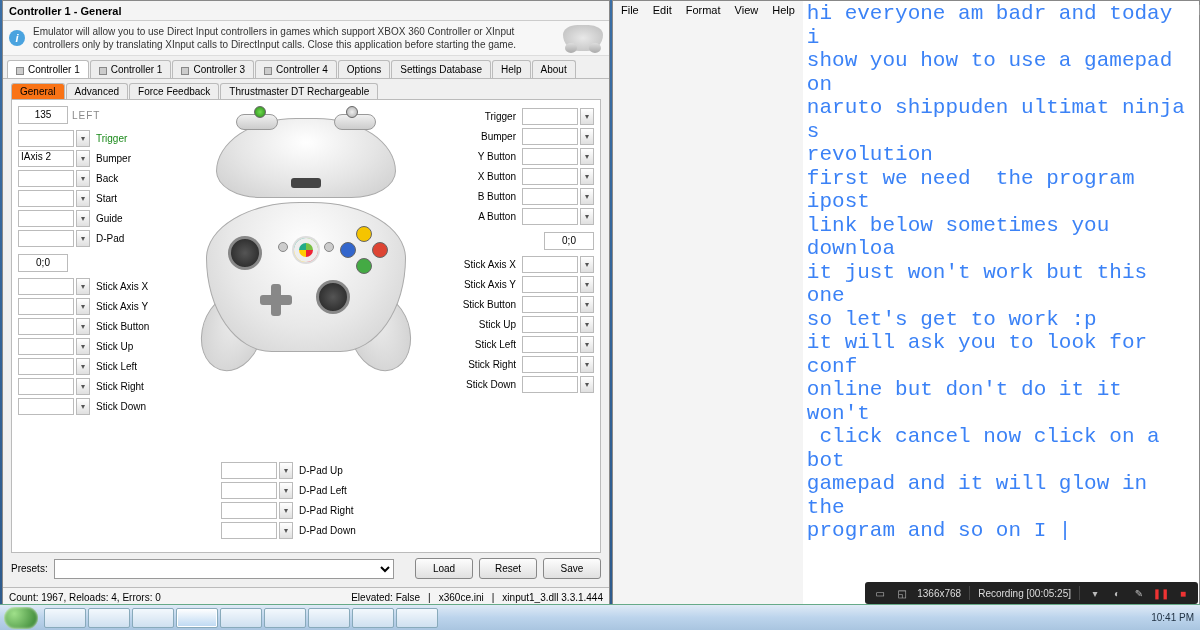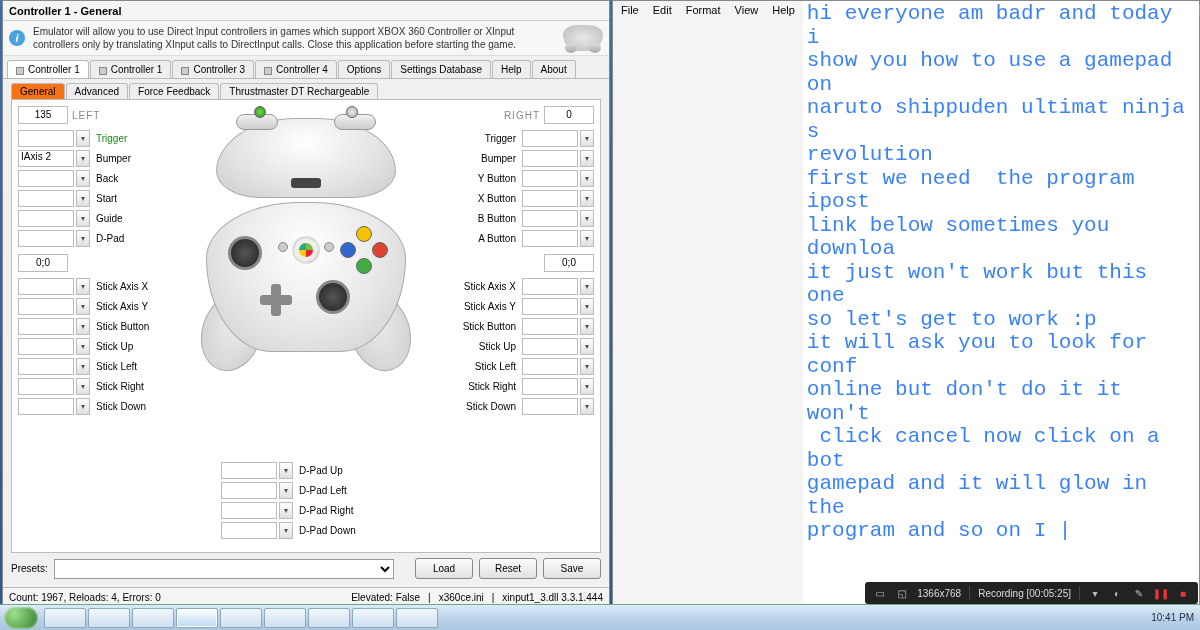--- a/index.html
+++ b/index.html
@@ -479,24 +479,20 @@
               </div>
               <div class="map-row">
                 <div class="map-input"></div>
                 <div class="dd">▾</div>
                 <span class="map-label">D-Pad Down</span>
               </div>
             </div>
         </div>
 
         <div class="col-right">
-          <div class="section-head" style="justify-content:flex-end;">
-            <div class="section-label">RIGHT</div>
-            <div class="readout">0</div>
-          </div>
           <div id="right-rows">
               <div class="map-row">
                 <span class="map-label">Trigger</span>
                 <div class="map-input"></div>
                 <div class="dd">▾</div>
               </div>
               <div class="map-row">
                 <span class="map-label">Bumper</span>
                 <div class="map-input"></div>
                 <div class="dd">▾</div>

